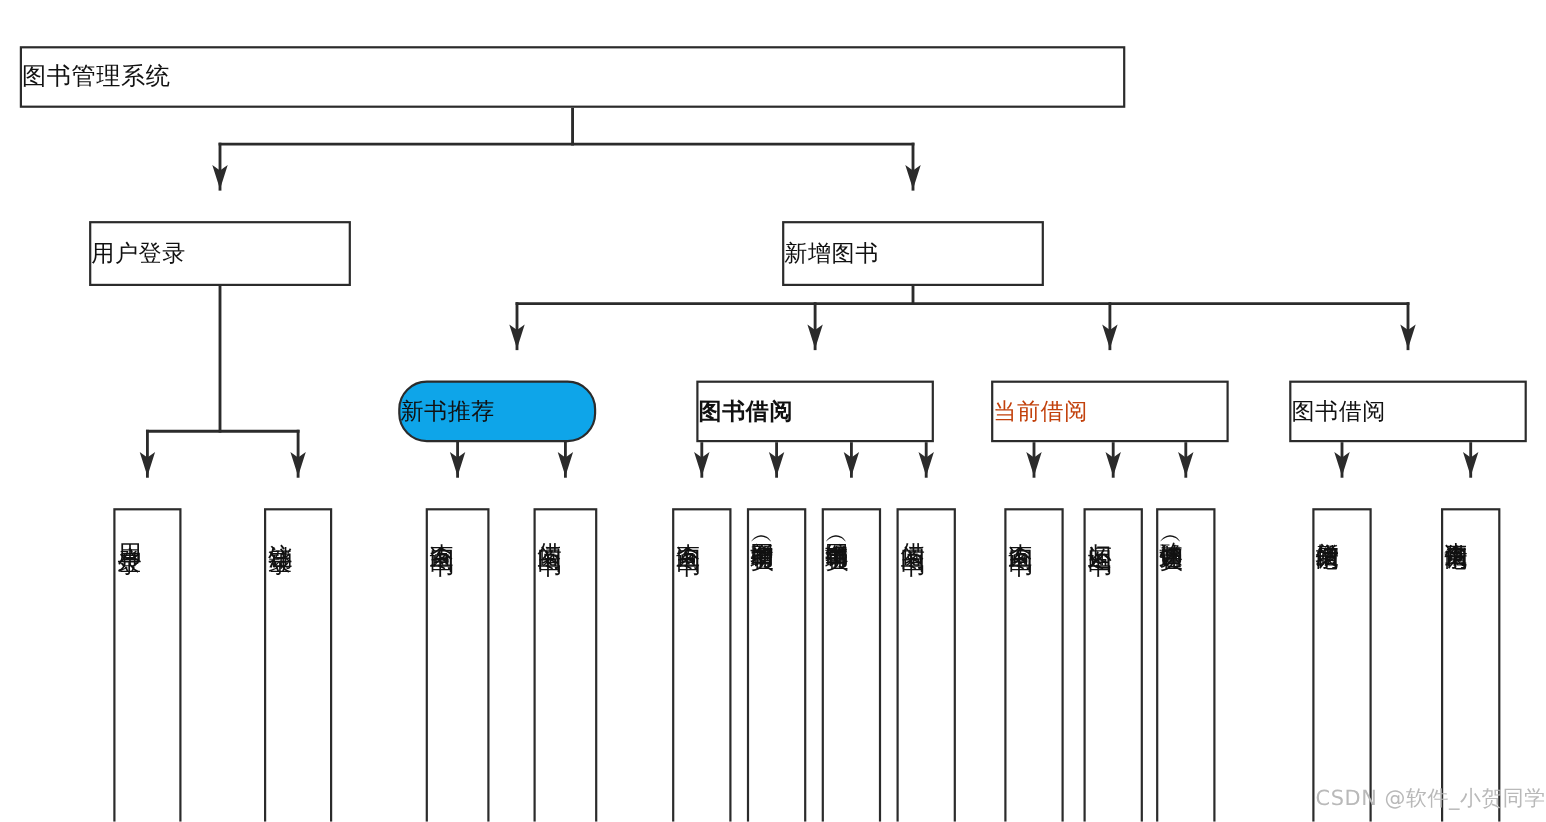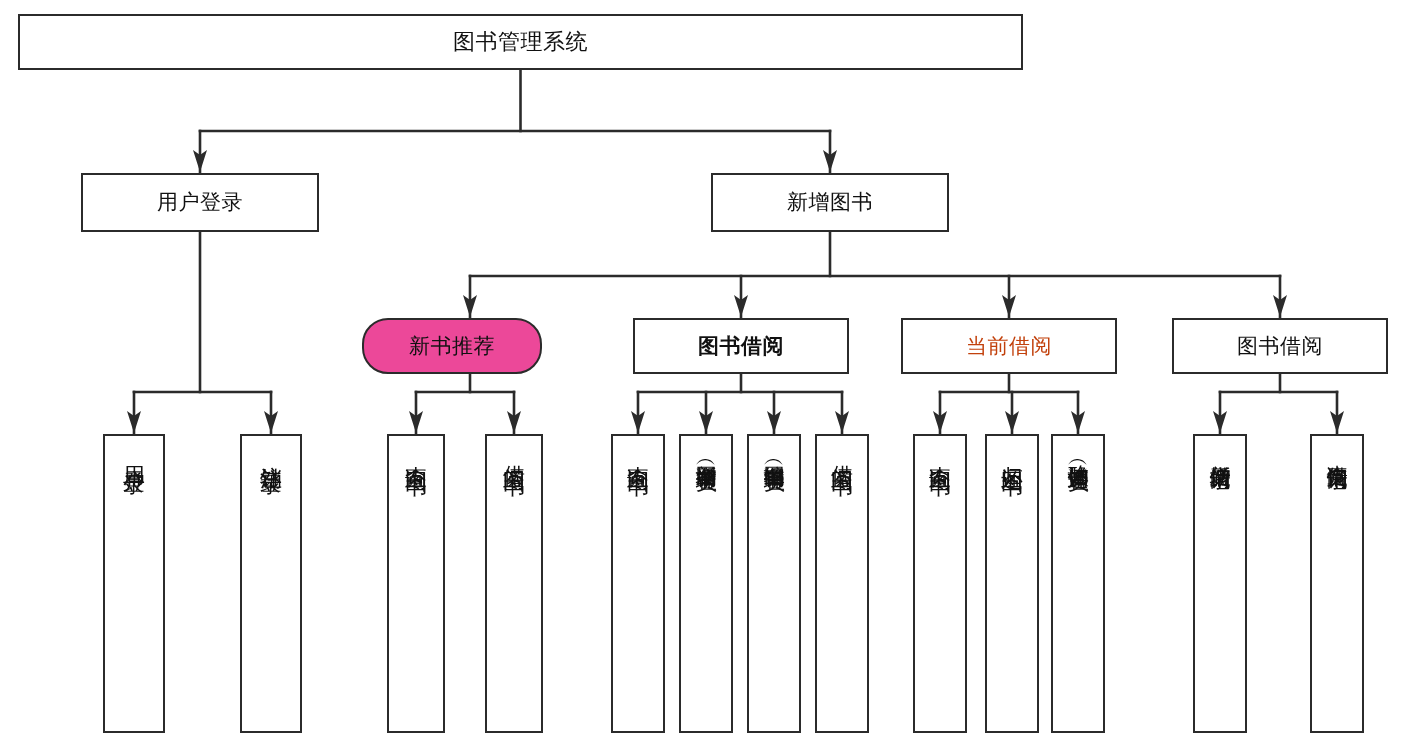--- a/index.html
+++ b/index.html
@@ -26,22 +26,22 @@
     height: 747px;
     pointer-events: none;
   }
   .node {
     position: absolute;
     box-sizing: border-box;
     background: #ffffff;
     border: 2px solid #0f766e;
     display: flex;
     align-items: center;
-    justify-content: center;
     color: #111111;
+    margin-top: 28px;
   }
   .node .label {
     display: block;
     text-align: center;
     line-height: 1.18;
     letter-spacing: 0.5px;
   }
   
   .node.horiz .label {
     writing-mode: horizontal-tb;
@@ -136,21 +136,21 @@
   <div id="node-layer">
       <div class="node horiz root" style="left: 18px; top: 14px; width: 1005px; height: 56px; border-color: rgb(43, 43, 43); background: rgb(255, 255, 255); color: rgb(17, 17, 17);">
         <span class="label">图书管理系统</span>
       </div>
       <div class="node horiz" style="left: 81px; top: 173px; width: 238px; height: 59px; border-color: rgb(43, 43, 43); background: rgb(255, 255, 255); color: rgb(17, 17, 17);">
         <span class="label">用户登录</span>
       </div>
       <div class="node horiz" style="left: 711px; top: 173px; width: 238px; height: 59px; border-color: rgb(43, 43, 43); background: rgb(255, 255, 255); color: rgb(17, 17, 17);">
         <span class="label">新增图书</span>
       </div>
-      <div class="node horiz" style="left: 362px; top: 318px; width: 180px; height: 56px; border-color: rgb(43, 43, 43); background: #ec4899; color: rgb(17, 17, 17); border-radius: 26px;">
+      <div class="node horiz" style="left: 362px; top: 318px; width: 180px; height: 56px; border-color: rgb(43, 43, 43); background: #0ea5e9; color: rgb(17, 17, 17); border-radius: 26px;">
         <span class="label">新书推荐</span>
       </div>
       <div class="node horiz" style="left: 633px; top: 318px; width: 216px; height: 56px; border-color: rgb(43, 43, 43); background: rgb(255, 255, 255); color: rgb(17, 17, 17); font-weight: bold;">
         <span class="label">图书借阅</span>
       </div>
       <div class="node horiz" style="left: 901px; top: 318px; width: 216px; height: 56px; border-color: rgb(43, 43, 43); background: rgb(255, 255, 255); color: #c2410c;">
         <span class="label">当前借阅</span>
       </div>
       <div class="node horiz" style="left: 1172px; top: 318px; width: 216px; height: 56px; border-color: rgb(43, 43, 43); background: rgb(255, 255, 255); color: rgb(17, 17, 17);">
         <span class="label">图书借阅</span>
@@ -189,14 +189,15 @@
         <span class="label">确认归还（管理员）</span>
       </div>
       <div class="node vert narrow" style="left: 1193px; top: 434px; width: 54px; height: 299px; border-color: rgb(43, 43, 43); background: rgb(255, 255, 255); color: rgb(17, 17, 17);">
         <span class="label">新增借阅记录</span>
       </div>
       <div class="node vert narrow" style="left: 1310px; top: 434px; width: 54px; height: 299px; border-color: rgb(43, 43, 43); background: rgb(255, 255, 255); color: rgb(17, 17, 17);">
         <span class="label">查询借阅记录</span>
       </div>
     </div>
 
+  <div id="watermark" style="left: 1196px; top: 713px; color: rgb(185, 185, 185);">CSDN @软件_小贺同学</div>
 
 </div>
 
 </body></html>

